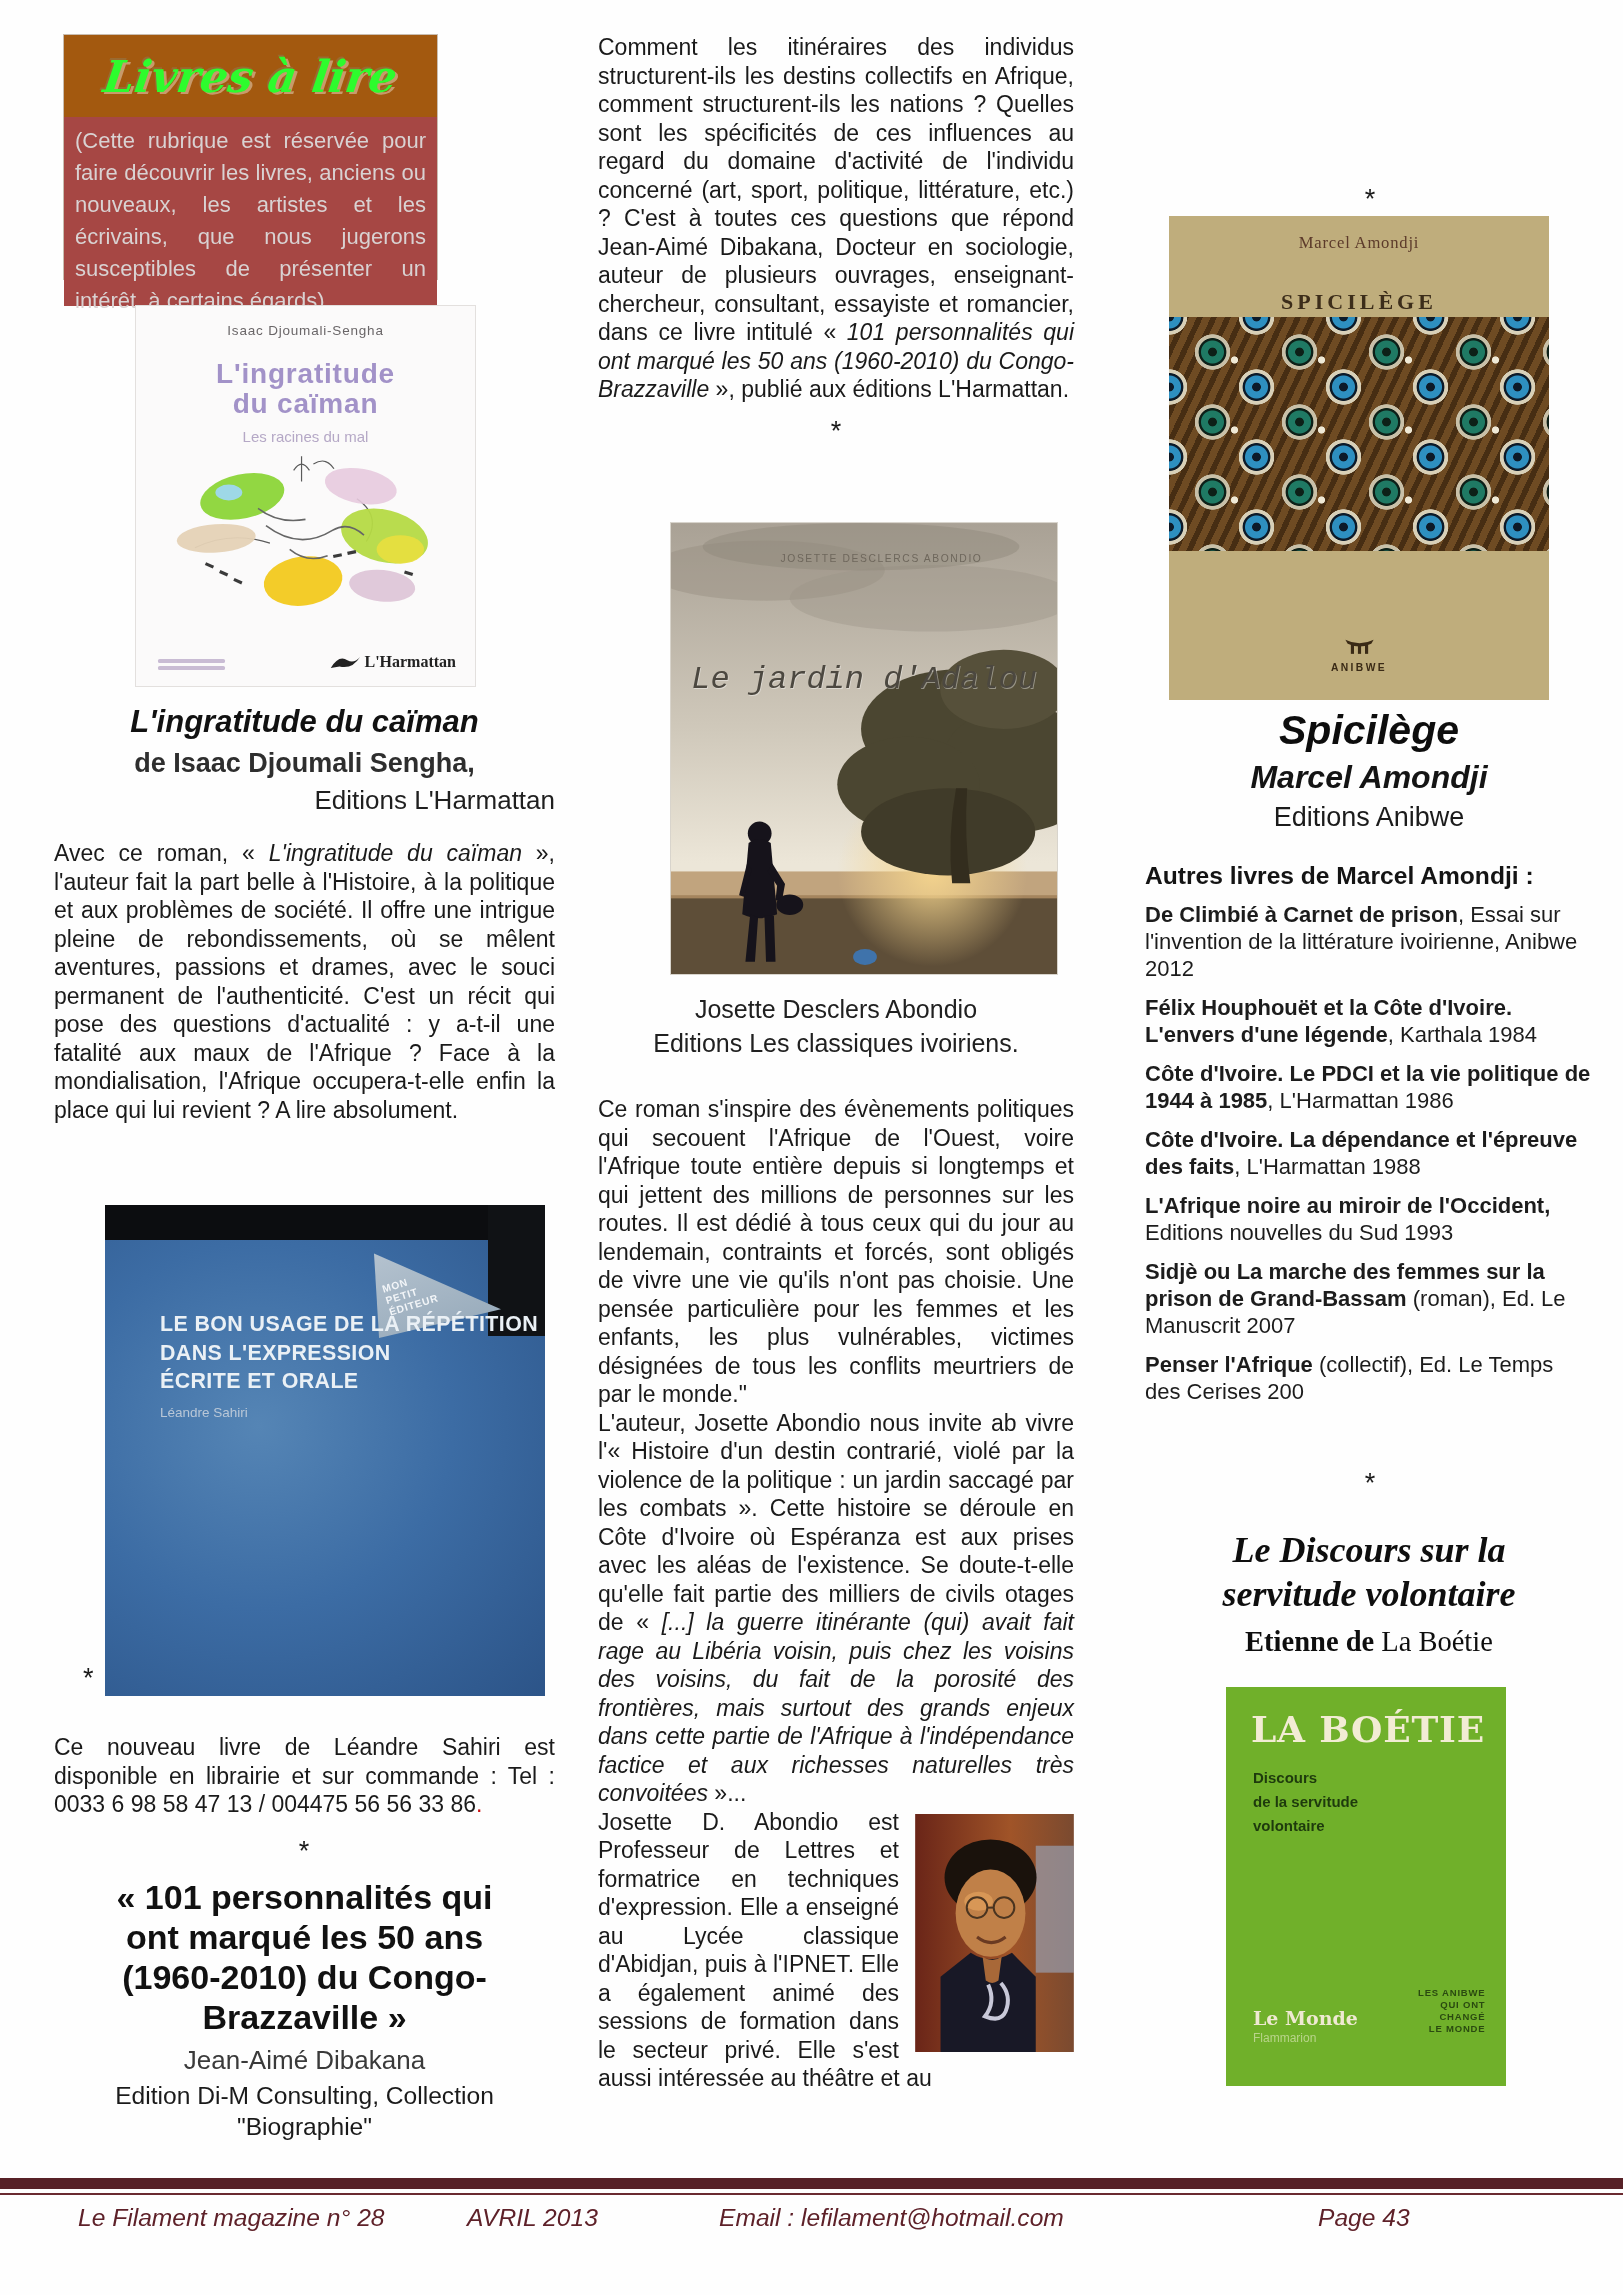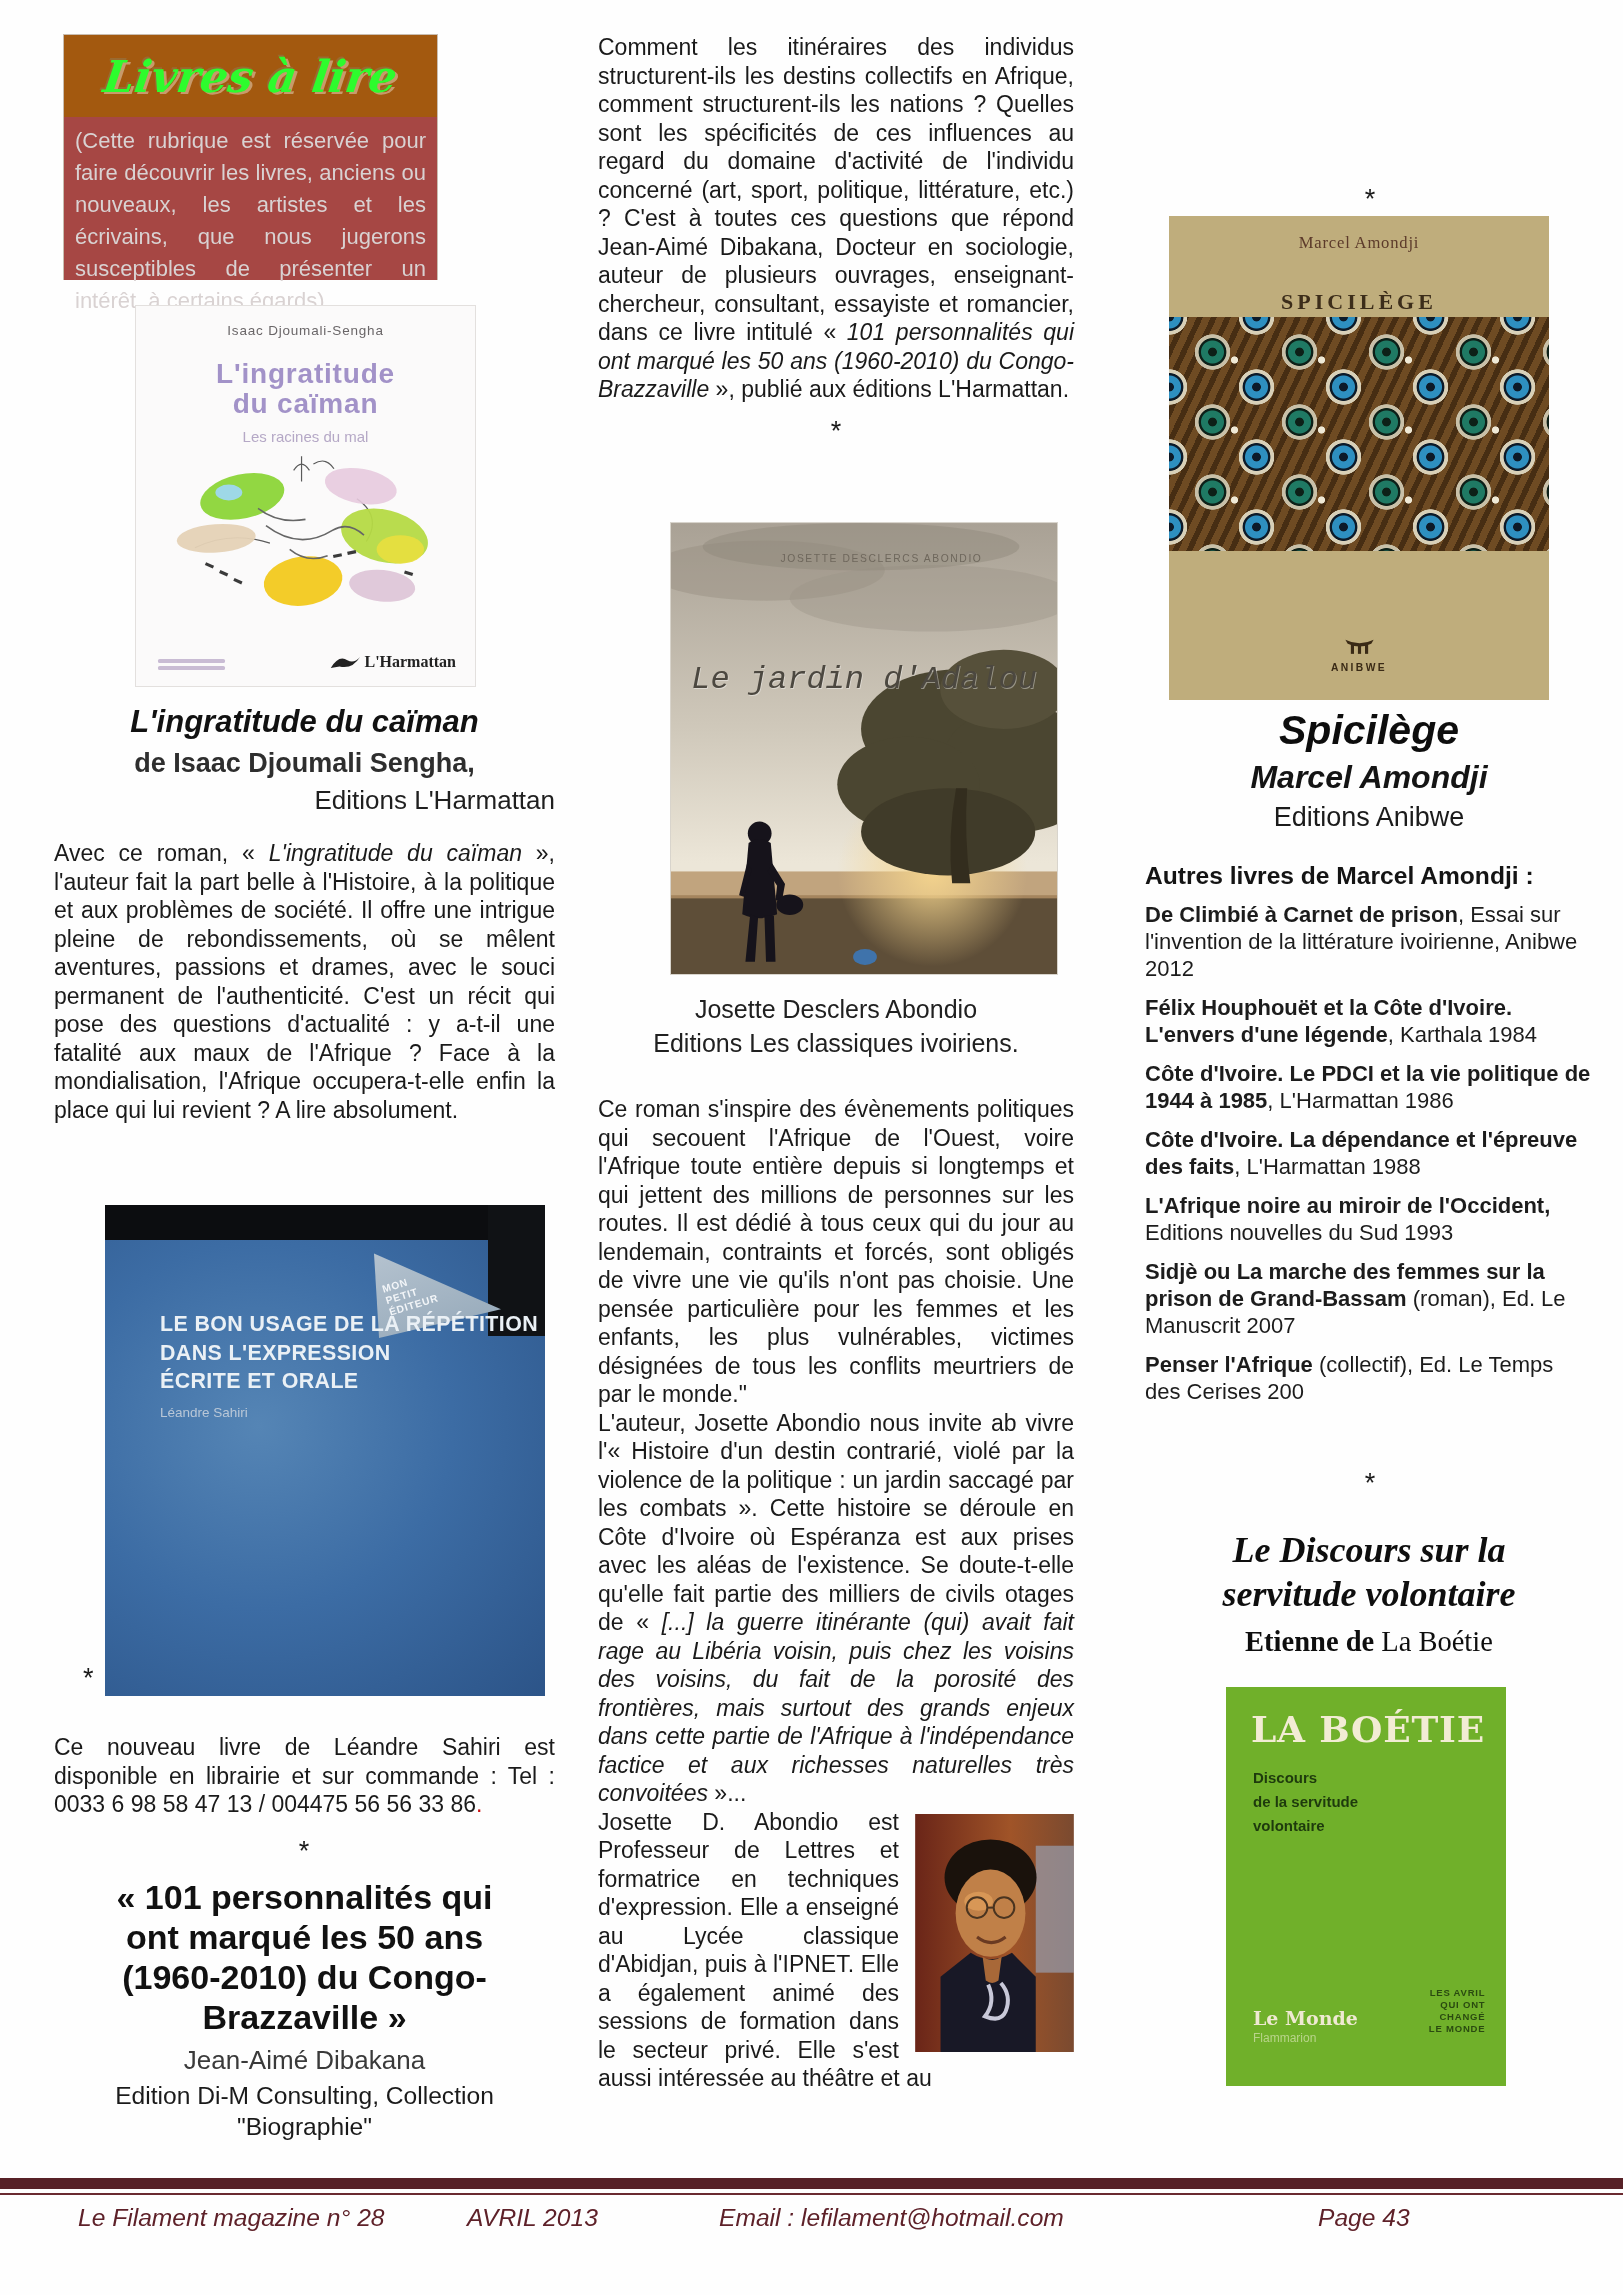--- a/index.html
+++ b/index.html
@@ -15,21 +15,21 @@
   .ast { font-size:27px; color:#1a1a1a; }
 
   
   .rubric-box { left:63px; top:34px; width:375px; height:246px; border:1.6px solid #c9bdb0; }
   .rubric-top { height:82px; background:#a3590f; display:flex; align-items:center; justify-content:center; }
   .rubric-title {
     font-family:"DejaVu Serif", serif; font-style:italic; font-weight:bold;
     font-size:44px; color:#2dfc2d; text-shadow:3.2px 2.4px 0 #c79a6b, -1.6px -1.6px 0 #9a6a30;
     transform:skewX(-8deg);
   }
-  .rubric-bottom { height:163px; background:#a64744; padding:8px 11px; }
+  .rubric-bottom { height:189px; background:#a64744; padding:8px 11px; }
   .rubric-desc { font-size:22px; line-height:32px; color:#d9d2d2; text-align:justify; }
 
   
   .cover1 { left:135px; top:305px; width:341px; height:382px; background:#fbfafa; border:0.8px solid #e3e0de; text-align:center; }
   .cover1-author { margin-top:17.4px; font-size:13.5px; color:#6a6668; letter-spacing:0.8px; }
   .cover1-title { margin-top:20.6px; font-size:28px; line-height:30px; color:#a292c8; font-weight:bold; letter-spacing:0.8px; }
   .cover1-sub { margin-top:9.5px; font-size:15px; color:#b5a8c6; }
   .cover1-bottom { position:absolute; bottom:12.7px; left:0; right:0; height:32px; }
   .cover1-coll { position:absolute; left:22px; bottom:3.2px; width:67px; }
   .cover1-coll div { height:4px; background:#c9bcd4; margin-top:3.2px; border-radius:1.6px; }
@@ -361,21 +361,21 @@
     <div class="cover5-sub">
       <div>Discours</div>
       <div>de la servitude</div>
       <div>volontaire</div>
     </div>
     <div class="cover5-pub">
       <div>Le Monde</div>
       <div class="cover5-pub2">Flammarion</div>
     </div>
     <div class="cover5-badge">
-      <div>LES AVRIL</div>
+      <div>LES ANIBWE</div>
       <div>QUI ONT</div>
       <div>CHANGÉ</div>
       <div>LE MONDE</div>
     </div>
   </div>
 
   <div class="abs rule-thick"></div>
   <div class="abs rule-thin"></div>
   <div class="abs foot" style="left:78px;">Le Filament magazine n° 28</div>
   <div class="abs foot" style="left:467px;">AVRIL 2013</div>

